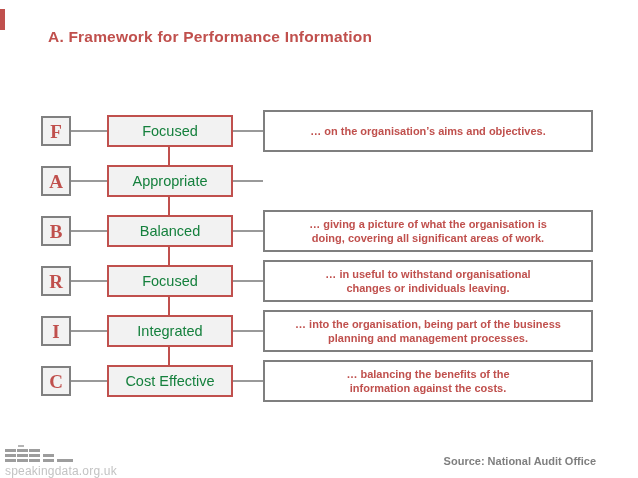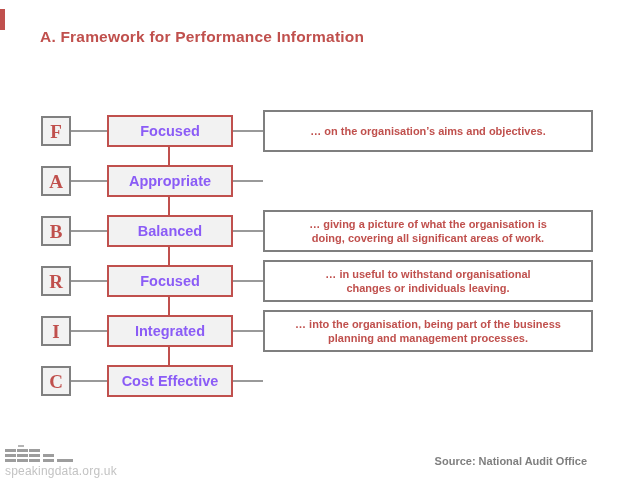--- a/index.html
+++ b/index.html
@@ -10,21 +10,21 @@
     background:#ffffff;
     font-family:"Liberation Sans", sans-serif;
     overflow:hidden;
   }
   .accent-bar {
     position:absolute; left:0; top:9px;
     width:5px; height:21px;
     background:#c0504d;
   }
   .page-title {
-    position:absolute; left:40px; top:28px;
+    position:absolute; left:48px; top:28px;
     font-size:15.5px; font-weight:bold;
     color:#c0504d;
     letter-spacing:0.2px;
     white-space:nowrap;
   }
   .diagram {
     position:absolute; left:41px; top:106px;
     width:552px;
   }
   .row {
@@ -50,22 +50,22 @@
   .hline-b { width:30px; height:2px; background:#999999; flex:0 0 auto; }
   .criterion-box {
     width:126px; height:32px;
     background:#f2f2f2;
     border:2px solid #c0504d;
     display:flex; align-items:center; justify-content:center;
     flex:0 0 auto;
     z-index:2;
   }
   .criterion-label {
-    font-size:14.5px; font-weight:bold;
-    color:#8b5cf6;
+    font-size:14.5px; font-weight:normal;
+    color:#15803d;
     white-space:nowrap;
   }
   .desc-box {
     width:330px; height:42px;
     background:#ffffff;
     border:2px solid #7f7f7f;
     display:flex; align-items:center; justify-content:center;
     text-align:center;
     flex:0 0 auto;
   }
@@ -77,21 +77,21 @@
   }
   .vline {
     position:absolute;
     left:127px; top:-9px;
     width:2px; height:18px;
     background:#c0504d;
     z-index:1;
   }
   .source-credit {
     position:absolute;
-    right:51px; top:455px;
+    right:42px; top:455px;
     font-size:11px; font-weight:bold;
     color:#7f7f7f;
     white-space:nowrap;
   }
   .logo {
     position:absolute; left:5px; top:445px;
     width:80px;
   }
   .bar-row { display:flex; margin-bottom:2px; height:3px; }
   .bar-row.r0 { height:2px; }
@@ -193,20 +193,24 @@
   <div class="row">
     <div class="vline"></div>
     <div class="letter-box">
       <span class="letter">C</span>
     </div>
     <div class="hline-a"></div>
     <div class="criterion-box">
       <span class="criterion-label">Cost Effective</span>
     </div>
     <div class="hline-b"></div>
+    <div class="desc-box">
+      <span class="desc-text">… balancing the benefits of the
+information against the costs.</span>
+    </div>
   </div>
 
 </div>
 
 <div class="logo">
   <div class="bars">
     <div class="bar-row r0">
       <span class="dash tiny"></span>
     </div>
     <div class="bar-row">

